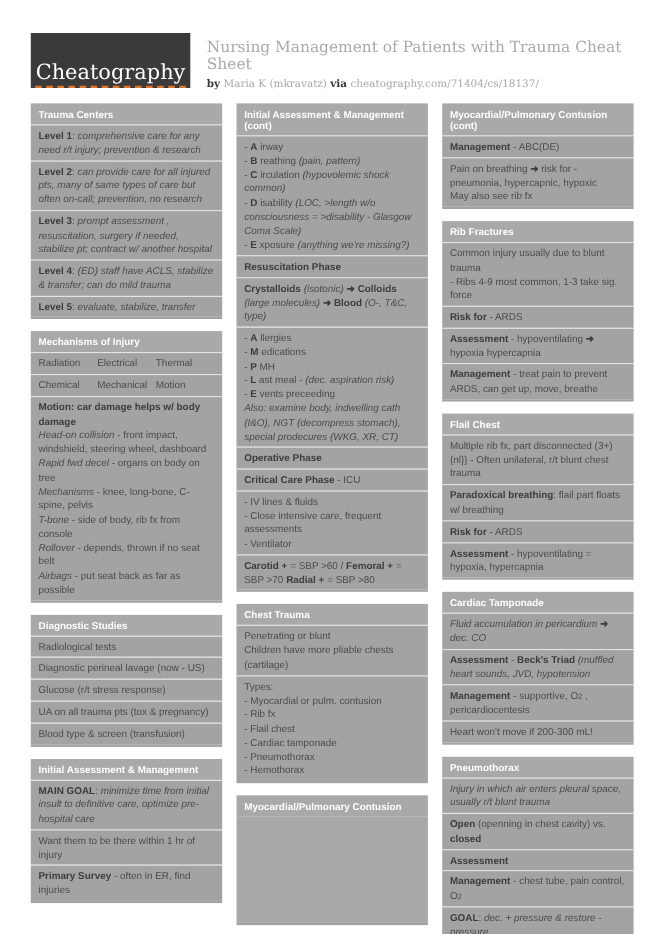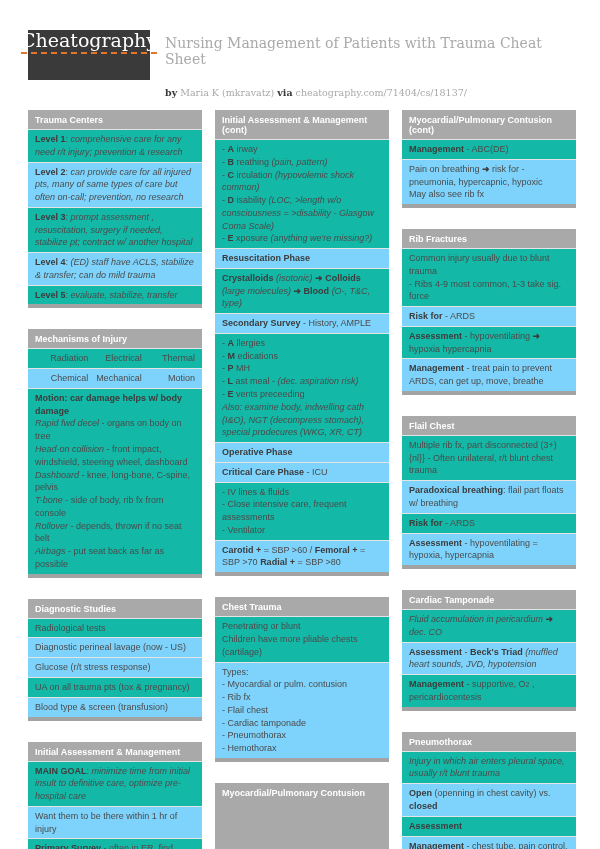--- a/index.html
+++ b/index.html
@@ -1,34 +1,34 @@
 <!DOCTYPE html>
 <html><head>
 <meta charset="utf-8">
 <style>
   html,body{margin:0;padding:0;background:#fff;}
   body{width:600px;height:849px;overflow:hidden;font-family:"Liberation Sans",sans-serif;}
   .page{padding:30px 21px 0 28px;}
   .header{display:flex;align-items:flex-start;margin-bottom:12px;}
-  .logo{width:122px;height:50px;background:#3a3a3a;display:flex;align-items:flex-start;justify-content:center;flex-shrink:0;cursor:pointer;}
+  .logo{width:145px;height:50px;background:#3a3a3a;display:flex;align-items:flex-end;justify-content:center;flex-shrink:0;cursor:pointer;}
   .logo span{font-family:"DejaVu Serif",serif;color:#fff;font-size:19px;line-height:1.1;border-bottom:2px dashed #e2762d;padding-bottom:1px;}
   .head-text{margin-left:15px;font-family:"DejaVu Serif",serif;padding-top:5px;}
   .title{font-size:14px;color:#a9a9a9;}
-  .byline{font-size:9.5px;color:#a9a9a9;margin-top:20px;}
+  .byline{font-size:9.5px;color:#a9a9a9;margin-top:4px;}
   .byline .dark{color:#3a3a3a;font-weight:bold;}
   .byline a{color:#a9a9a9;text-decoration:none;cursor:pointer;}
   .columns{display:flex;gap:13px;align-items:flex-start;}
   .column{width:174px;flex:none;}
-  .section{margin-bottom:21px;border-bottom:4px solid #a3a3a3;}
+  .section{margin-bottom:11px;border-bottom:2px solid #a3a3a3;}
   .sec-header{background:#a9a9a9;color:#fff;font-weight:bold;font-size:9px;padding:5px 7px 4px 7px;}
-  .row{font-size:9px;line-height:1.42;color:#4b4b4b;padding:3px 7px;background:#14b8a6;border-top:1px solid #e4e4e4;}
+  .row{font-size:9px;line-height:1.42;color:#4b4b4b;padding:3px 7px;background:#a3a3a3;border-top:1px solid #e4e4e4;}
   .row:first-of-type{border-top:none;}
-  .row.alt{background:#7dd3fc;}
+  .row.alt{background:#a3a3a3;}
   .cols{display:flex;}
-  .cols .cell{flex:1;text-align:right;}
+  .cols .cell{flex:1;}
   .seg-n{}
   .seg-b{font-weight:bold;color:#3c3c3c;}
   .seg-i{font-style:italic;}
   .seg-a{font-weight:bold;color:#3c3c3c;}
   .seg-sub{font-size:7px;}
   .placeholder{background:#a9a9a9;}
 </style>
 </head>
 <body>
 
@@ -74,23 +74,23 @@
             <span class="cell">Electrical</span>
             <span class="cell">Thermal</span>
           </div>
           <div class="row cols alt">
             <span class="cell">Chemical</span>
             <span class="cell">Mechanical</span>
             <span class="cell">Motion</span>
           </div>
           <div class="row">
             <div><span class="seg-b">Motion: car damage helps w/ body damage</span></div>
+            <div><span class="seg-i">Head-on collision</span><span class="seg-n"> - front impact, windshield, steering wheel, dashboard</span></div>
             <div><span class="seg-i">Rapid fwd decel</span><span class="seg-n"> - organs on body on tree</span></div>
-            <div><span class="seg-i">Head-on collision</span><span class="seg-n"> - front impact, windshield, steering wheel, dashboard</span></div>
-            <div><span class="seg-i">Dashboard</span><span class="seg-n"> - knee, long-bone, C-spine, pelvis</span></div>
+            <div><span class="seg-i">Mechanisms</span><span class="seg-n"> - knee, long-bone, C-spine, pelvis</span></div>
             <div><span class="seg-i">T-bone</span><span class="seg-n"> - side of body, rib fx from console</span></div>
             <div><span class="seg-i">Rollover</span><span class="seg-n"> - depends, thrown if no seat belt</span></div>
             <div><span class="seg-i">Airbags</span><span class="seg-n"> - put seat back as far as possible</span></div>
           </div>
         </section>
         <section class="section">
           <div class="sec-header">Diagnostic Studies</div>
           <div class="row">
             <div><span class="seg-n">Radiological tests</span></div>
           </div>
@@ -128,23 +128,20 @@
             <div><span class="seg-n">- </span><span class="seg-b">B</span><span class="seg-n"> reathing </span><span class="seg-i">(pain, pattern)</span></div>
             <div><span class="seg-n">- </span><span class="seg-b">C</span><span class="seg-n"> irculation </span><span class="seg-i">(hypovolemic shock common)</span></div>
             <div><span class="seg-n">- </span><span class="seg-b">D</span><span class="seg-n"> isability </span><span class="seg-i">(LOC, &gt;length w/o consciousness = &gt;disability - Glasgow Coma Scale)</span></div>
             <div><span class="seg-n">- </span><span class="seg-b">E</span><span class="seg-n"> xposure </span><span class="seg-i">(anything we're missing?)</span></div>
           </div>
           <div class="row alt">
             <div><span class="seg-b">Resuscitation Phase</span></div>
           </div>
           <div class="row">
             <div><span class="seg-b">Crystalloids</span><span class="seg-n"> </span><span class="seg-i">(isotonic)</span><span class="seg-n"> </span><span class="seg-a">➜</span><span class="seg-n"> </span><span class="seg-b">Colloids</span><span class="seg-n"> </span><span class="seg-i">(large molecules)</span><span class="seg-n"> </span><span class="seg-a">➜</span><span class="seg-n"> </span><span class="seg-b">Blood</span><span class="seg-n"> </span><span class="seg-i">(O-, T&amp;C, type)</span></div>
-          </div>
-          <div class="row alt">
-            <div><span class="seg-b">Secondary Survey</span><span class="seg-n"> - History, AMPLE</span></div>
           </div>
           <div class="row">
             <div><span class="seg-n">- </span><span class="seg-b">A</span><span class="seg-n"> llergies</span></div>
             <div><span class="seg-n">- </span><span class="seg-b">M</span><span class="seg-n"> edications</span></div>
             <div><span class="seg-n">- </span><span class="seg-b">P</span><span class="seg-n"> MH</span></div>
             <div><span class="seg-n">- </span><span class="seg-b">L</span><span class="seg-n"> ast meal - </span><span class="seg-i">(dec. aspiration risk)</span></div>
             <div><span class="seg-n">- </span><span class="seg-b">E</span><span class="seg-n"> vents preceeding</span></div>
             <div><span class="seg-i">Also: examine body, indwelling cath (I&amp;O), NGT (decompress stomach), special prodecures (WKG, XR, CT)</span></div>
           </div>
           <div class="row alt">
@@ -229,20 +226,23 @@
           <div class="sec-header">Cardiac Tamponade</div>
           <div class="row">
             <div><span class="seg-i">Fluid accumulation in pericardium </span><span class="seg-a">➜</span><span class="seg-i"> dec. CO</span></div>
           </div>
           <div class="row alt">
             <div><span class="seg-b">Assessment</span><span class="seg-n"> - </span><span class="seg-b">Beck's Triad</span><span class="seg-n"> </span><span class="seg-i">(muffled heart sounds, JVD, hypotension</span></div>
           </div>
           <div class="row">
             <div><span class="seg-b">Management</span><span class="seg-n"> - supportive, O</span><span class="seg-sub">2</span><span class="seg-n"> , pericardiocentesis</span></div>
           </div>
+          <div class="row alt">
+            <div><span class="seg-n">Heart won't move if 200-300 mL!</span></div>
+          </div>
         </section>
         <section class="section">
           <div class="sec-header">Pneumothorax</div>
           <div class="row">
             <div><span class="seg-i">Injury in which air enters pleural space, usually r/t blunt trauma</span></div>
           </div>
           <div class="row alt">
             <div><span class="seg-b">Open</span><span class="seg-n"> (openning in chest cavity) vs. </span><span class="seg-b">closed</span></div>
           </div>
           <div class="row">

